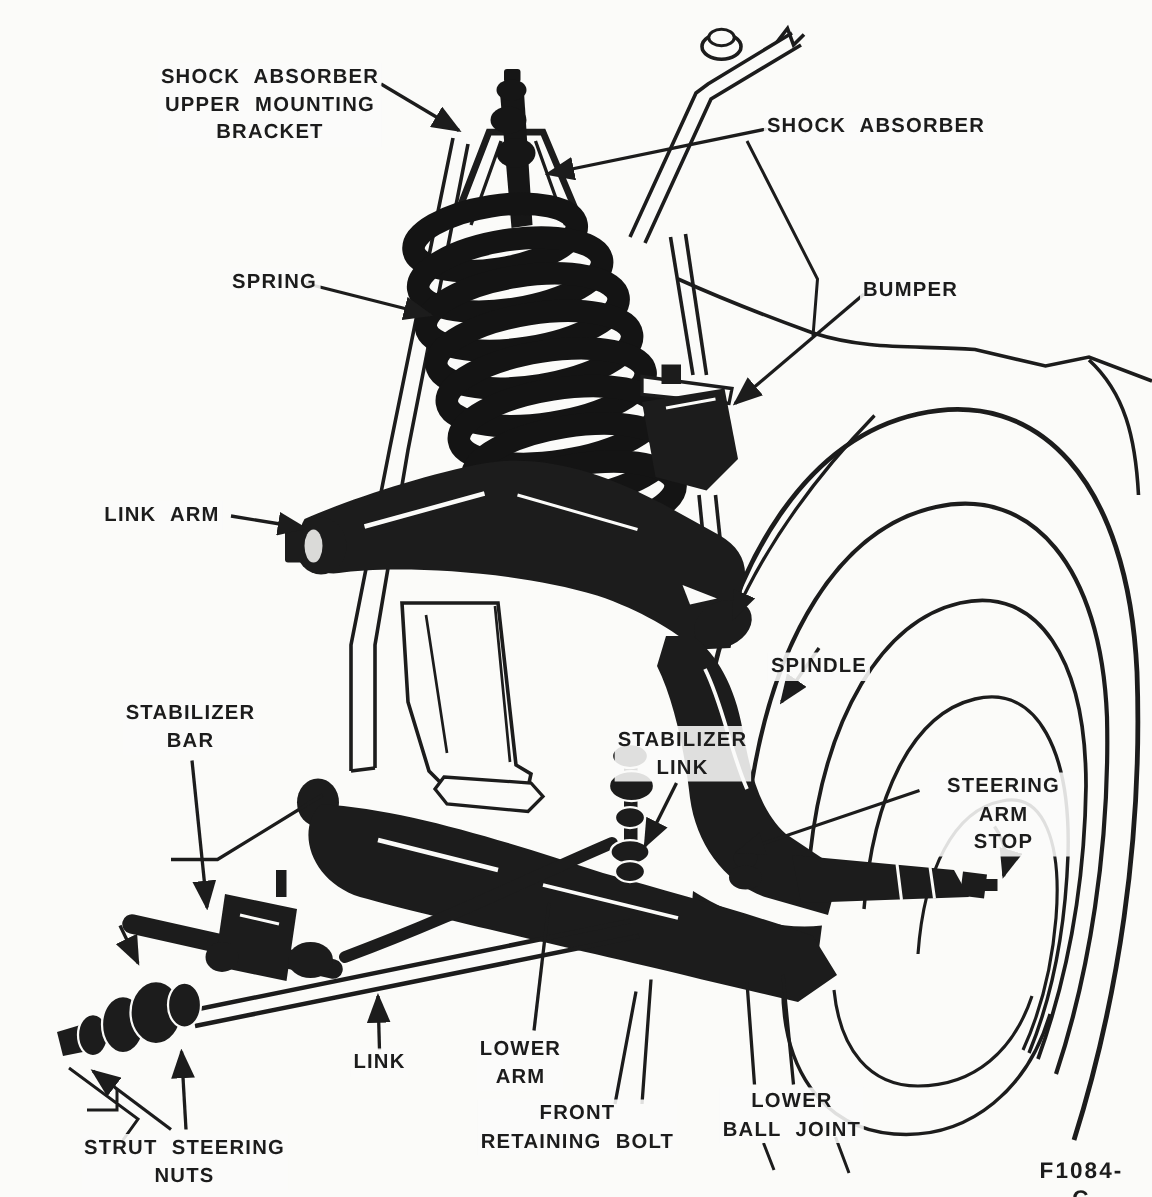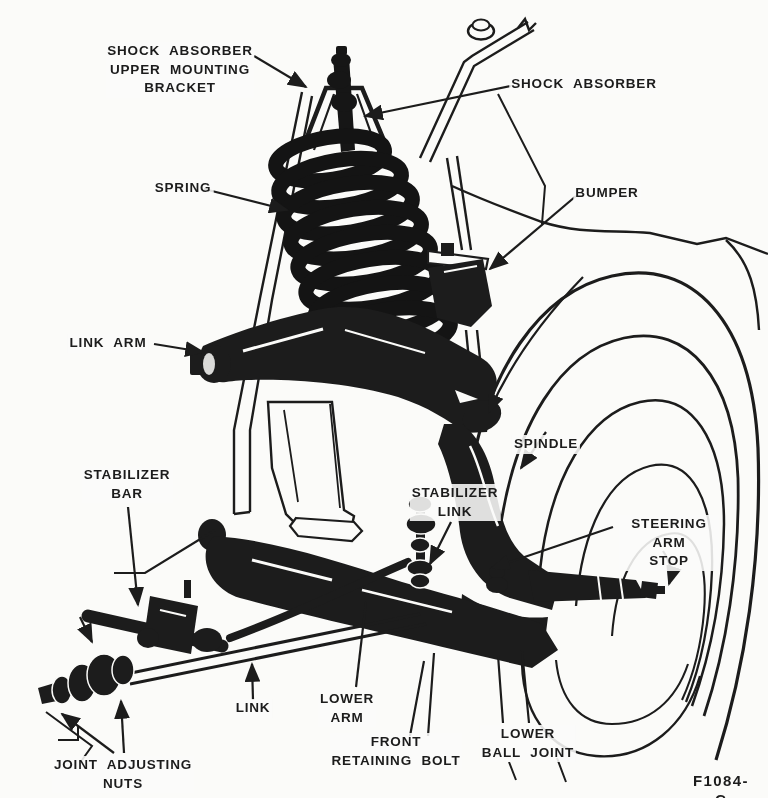--- a/index.html
+++ b/index.html
@@ -206,21 +206,21 @@
   <div class="lbl" style="left:546px; top:435px">SPINDLE</div>
   <div class="lbl" style="left:127px; top:466px">STABILIZER
 BAR</div>
   <div class="lbl" style="left:455px; top:484px">STABILIZER
 LINK</div>
   <div class="lbl" style="left:669px; top:515px">STEERING ARM
 STOP</div>
   <div class="lbl" style="left:253px; top:699px">LINK</div>
   <div class="lbl" style="left:347px; top:690px">LOWER
 ARM</div>
-  <div class="lbl" style="left:396px; top:733px">FRONT
+  <div class="lbl" style="left:385px; top:733px">FRONT
 RETAINING BOLT</div>
   <div class="lbl" style="left:528px; top:725px">LOWER
 BALL JOINT</div>
-  <div class="lbl" style="left:123px; top:756px">JOINT ADJUSTING
+  <div class="lbl" style="left:123px; top:756px">STRUT STEERING
 NUTS</div>
   <div class="lbl fig" style="left:721px; top:772px">F1084-C</div>
 
 </div>
 
 </body></html>

